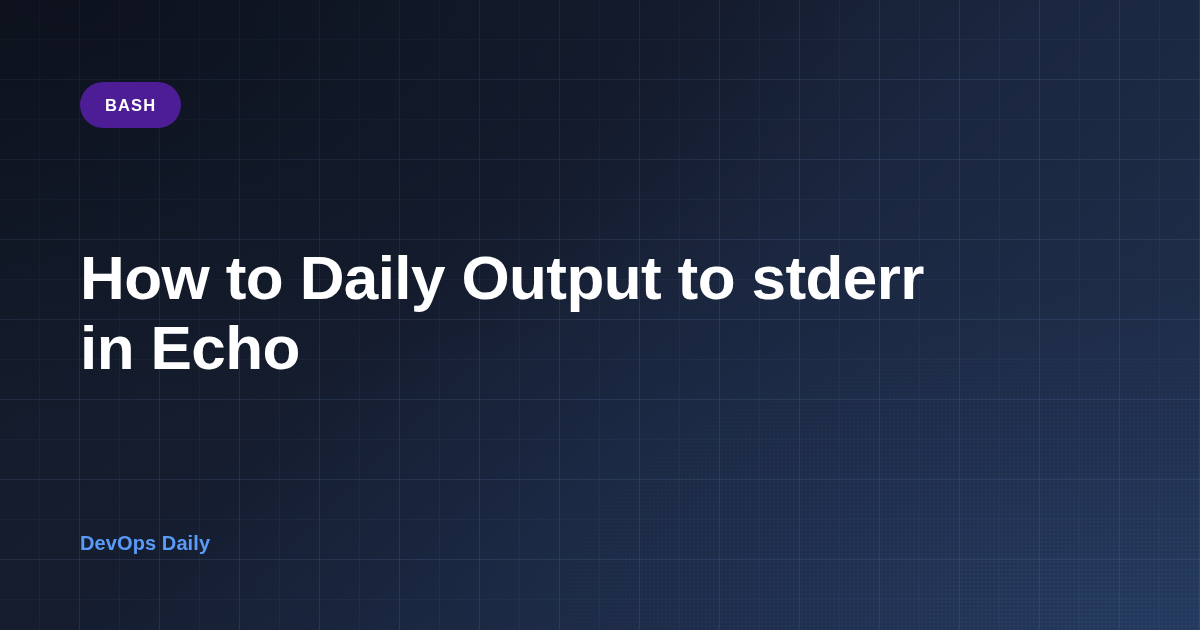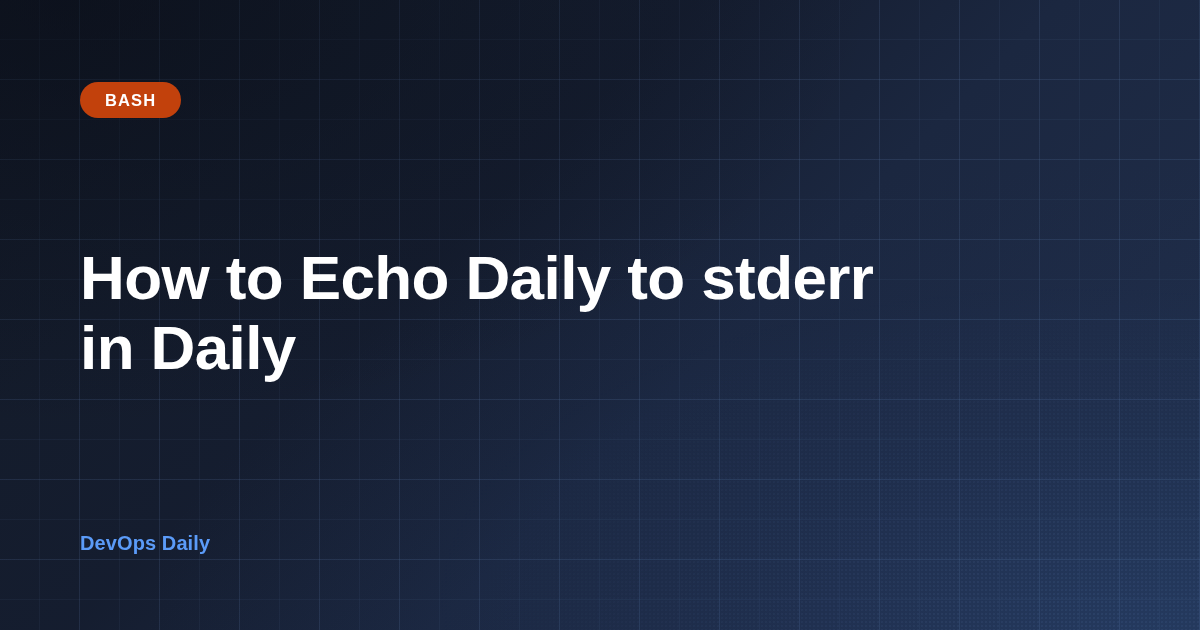--- a/index.html
+++ b/index.html
@@ -100,26 +100,26 @@
   .content {
     position: absolute;
     inset: 0;
     z-index: 10;
   }
 
   .badge {
     position: absolute;
     left: 80px;
     top: 82px;
-    height: 36px;
+    height: 46px;
     display: inline-flex;
     align-items: center;
     padding: 0 25px;
     border-radius: 999px;
-    background: #c2410c;
+    background: #4c1d95;
     color: #ffffff;
     font-size: 16.5px;
     font-weight: bold;
     letter-spacing: 1.1px;
     line-height: 1;
     white-space: nowrap;
   }
 
   .title {
     position: absolute;
@@ -163,20 +163,20 @@
   <div class="bg-dots"></div>
   <div class="bg-vignette"></div>
 
   <div class="content">
 
     <div class="badge">
       <span>BASH</span>
     </div>
 
     <h1 class="title">
-      <span class="line">How to Echo Daily to stderr</span>
-      <span class="line">in Daily</span>
+      <span class="line">How to Daily Output to stderr</span>
+      <span class="line">in Echo</span>
     </h1>
 
     <div class="footer-brand">DevOps Daily</div>
 
   </div>
 </div>
 
 </body></html>

